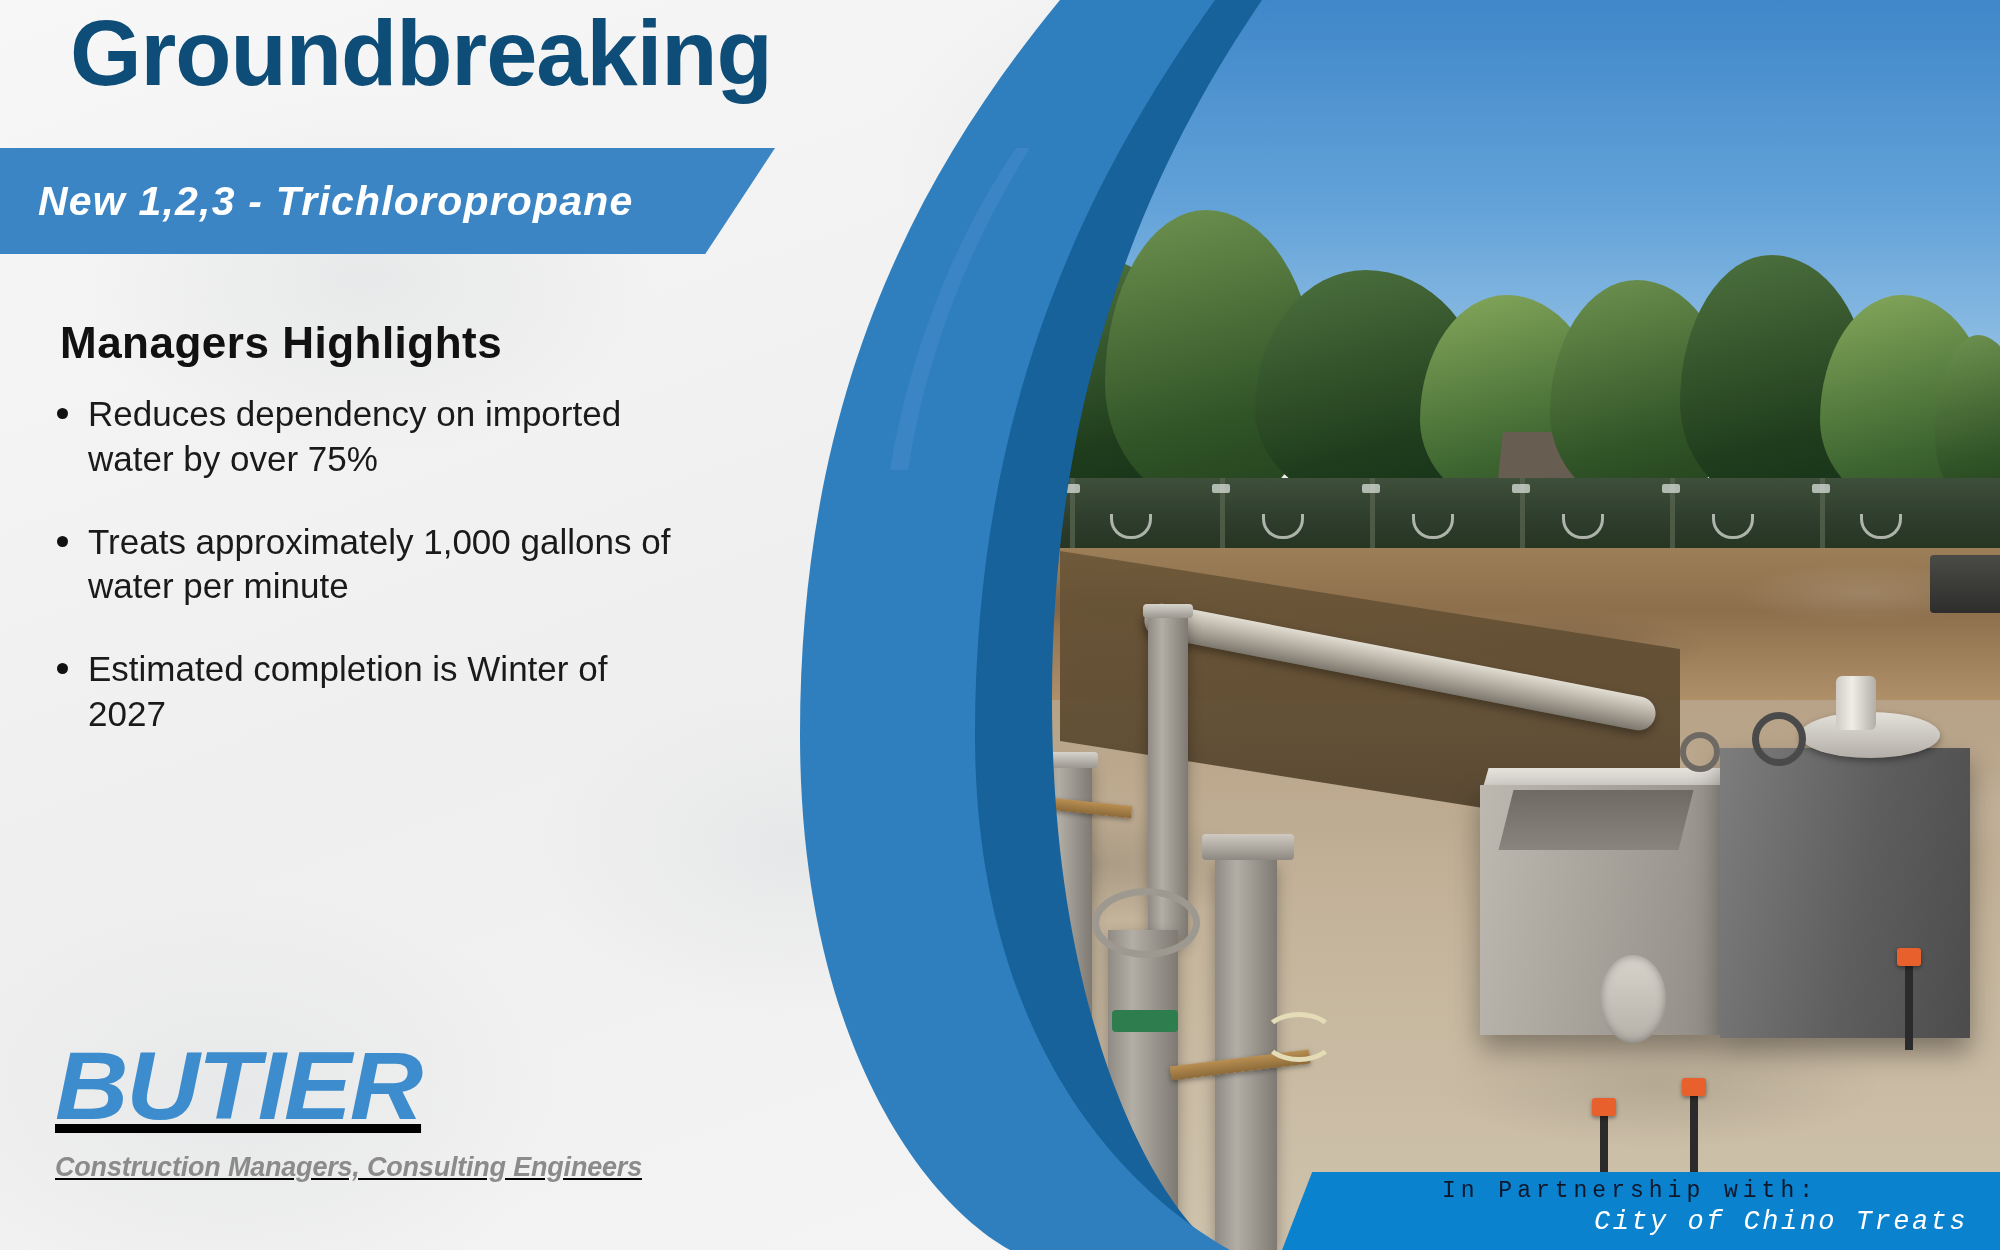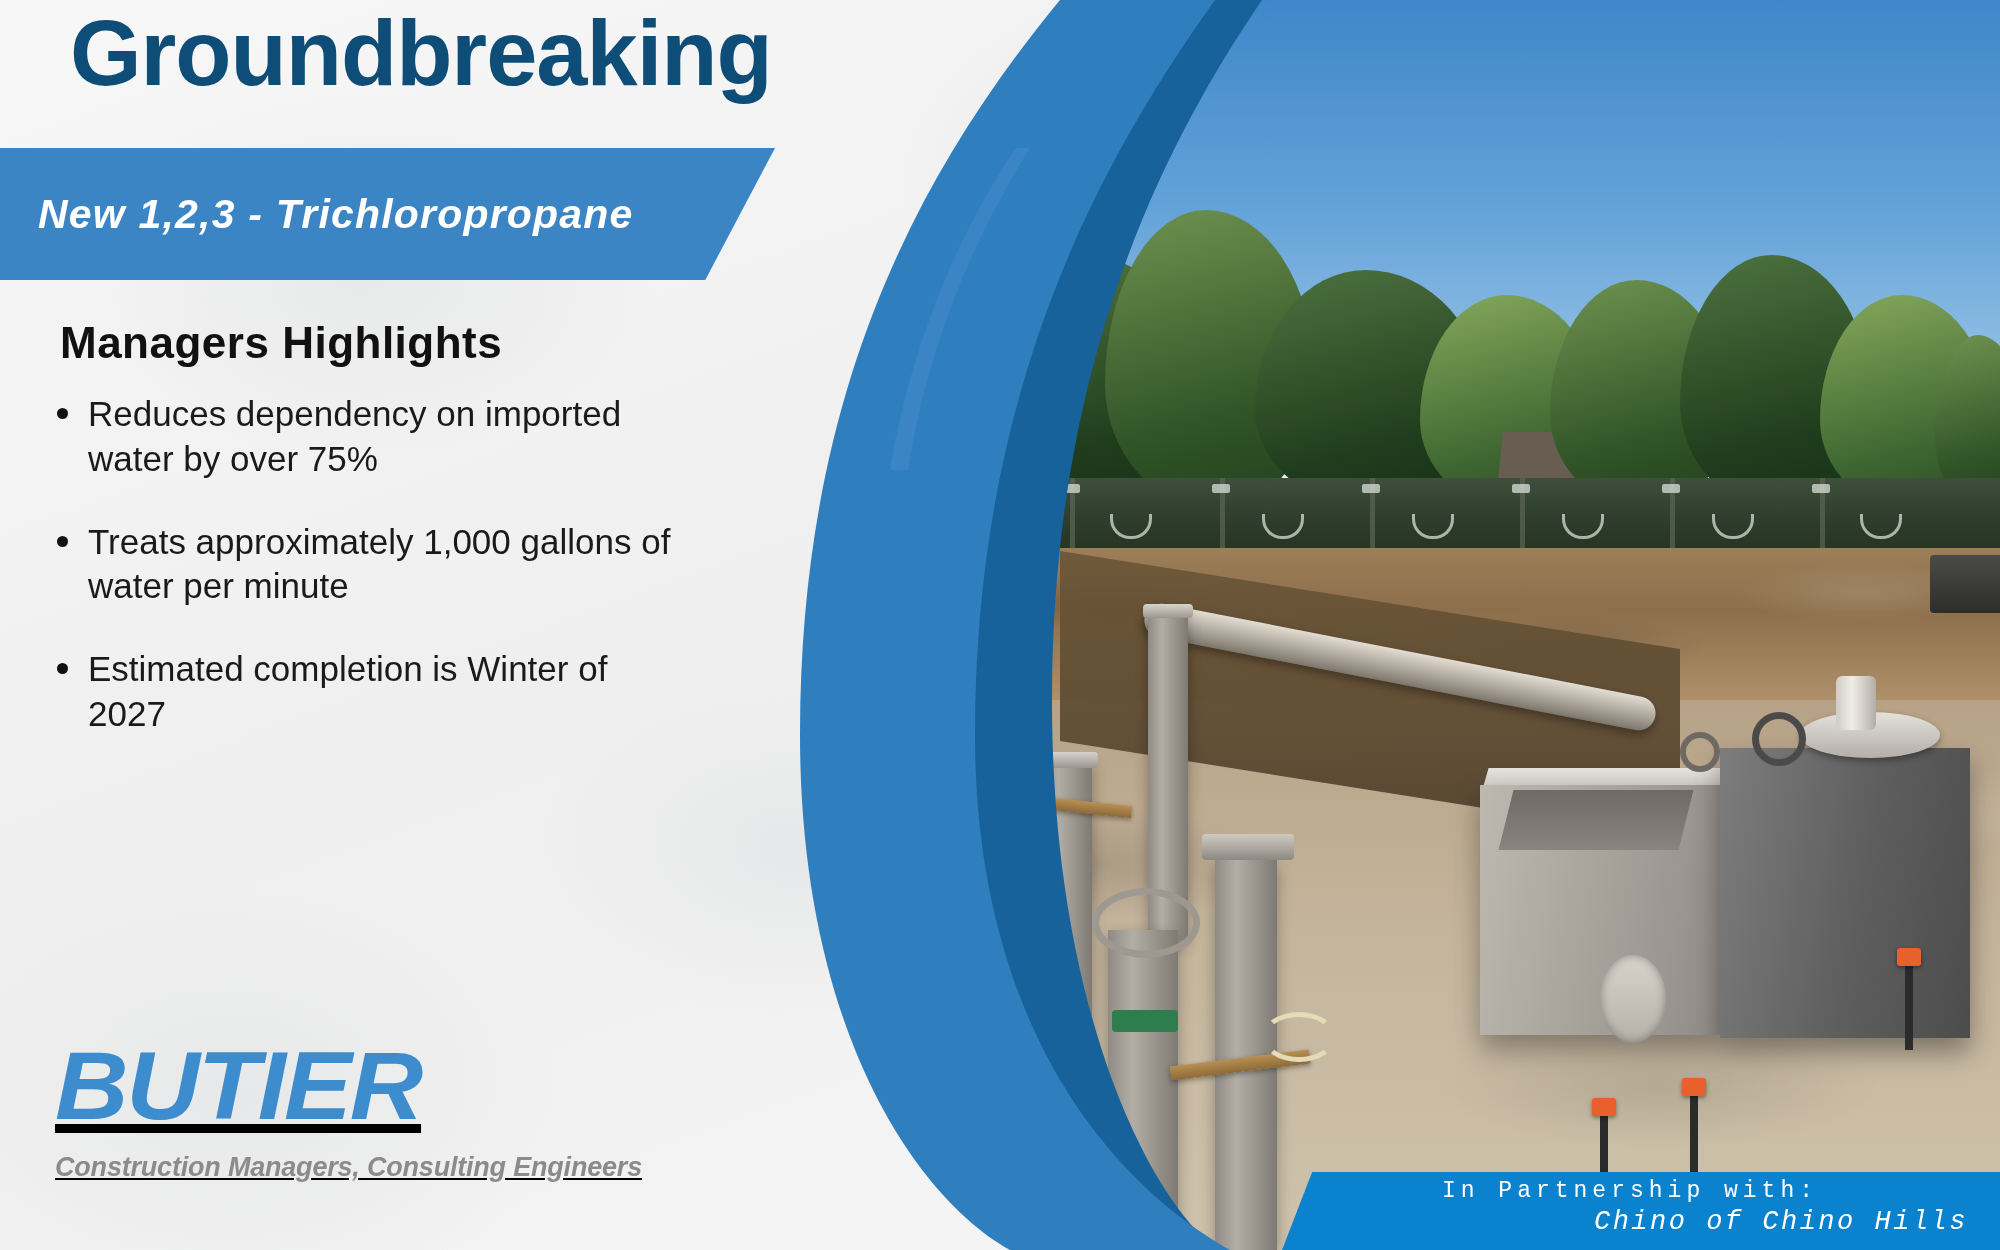--- a/index.html
+++ b/index.html
@@ -110,21 +110,21 @@
   
   #swoosh{position:absolute;left:0;top:0;width:2000px;height:1250px;pointer-events:none;}
 
   
   #title{
     position:absolute;left:70px;top:5px;
     font-size:92px;font-weight:bold;letter-spacing:-1px;
     color:#0e4d77;line-height:1.05;white-space:nowrap;
   }
   #subtitle-banner{
-    position:absolute;left:0;top:148px;width:775px;height:132px;
+    position:absolute;left:0;top:148px;width:775px;height:106px;
     background:#3c85c4;
     clip-path: polygon(0 0, 100% 0, 91% 100%, 0 100%);
     display:flex;flex-direction:column;justify-content:center;
     padding-left:38px;box-sizing:border-box;
   }
   .subtitle-line{
     color:#ffffff;font-size:41px;font-weight:bold;font-style:italic;
     letter-spacing:1.2px;line-height:1.32;white-space:nowrap;
   }
   #highlights-heading{
@@ -153,21 +153,21 @@
     letter-spacing:-0.2px;margin-top:21px;
   }
   
   #partner-bar{
     position:absolute;left:1282px;top:1172px;width:718px;height:78px;
     background:#0b82ce;
     clip-path: polygon(4.2% 0, 100% 0, 100% 100%, 0 100%);
     box-sizing:border-box;padding:6px 32px 0 0;text-align:right;
   }
   #partner-label{
-    color:#ffffff;font-size:23px;letter-spacing:5px;font-family:"Liberation Mono", monospace;
+    color:#0f172a;font-size:23px;letter-spacing:5px;font-family:"Liberation Mono", monospace;
     white-space:nowrap;padding-right:150px;
   }
   #partner-name{
     color:#ffffff;font-size:27px;font-style:italic;letter-spacing:2.5px;
     font-family:"Liberation Mono", monospace;white-space:nowrap;margin-top:3px;
   }
 </style>
 </head>
 <body>
 
@@ -291,16 +291,16 @@
     <li>Estimated completion is Winter of 2027</li>
   </ul>
 
   <div id="logo">
     <div id="logo-word">BUTIER</div>
     <div id="logo-tag">Construction Managers, Consulting Engineers</div>
   </div>
 
   <div id="partner-bar">
     <div id="partner-label">In Partnership with:</div>
-    <div id="partner-name">Chino of Chino Hills</div>
+    <div id="partner-name">City of Chino Treats</div>
   </div>
 
 </div>
 
 </body></html>

